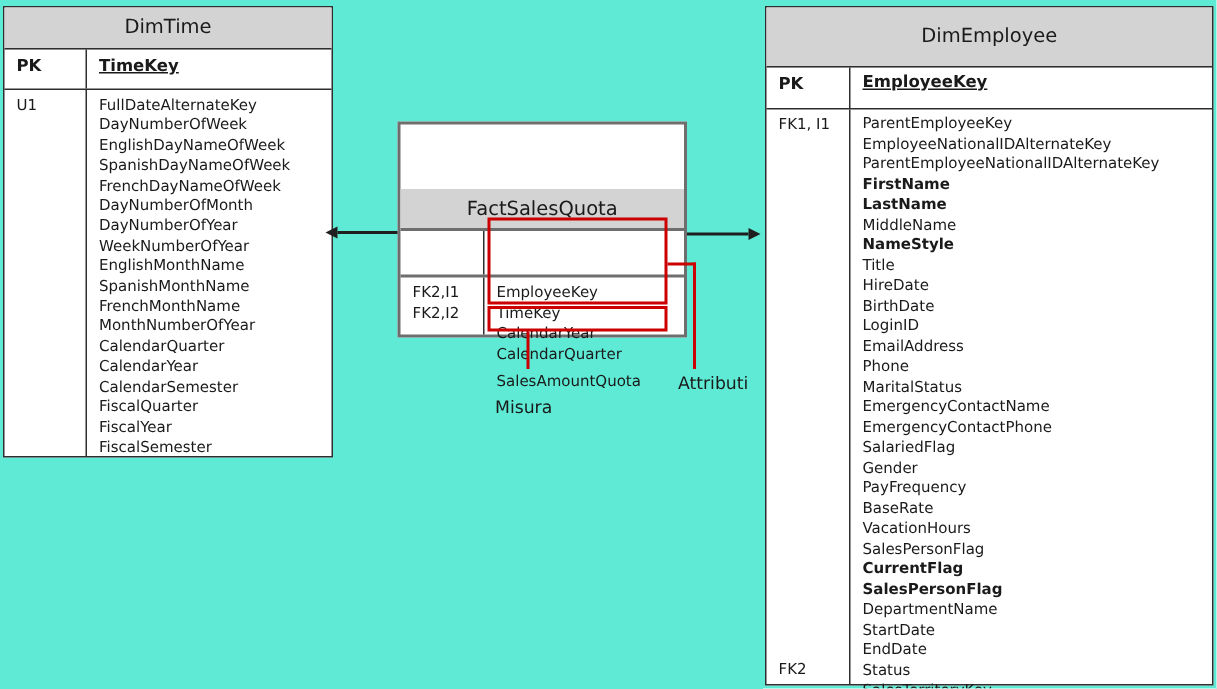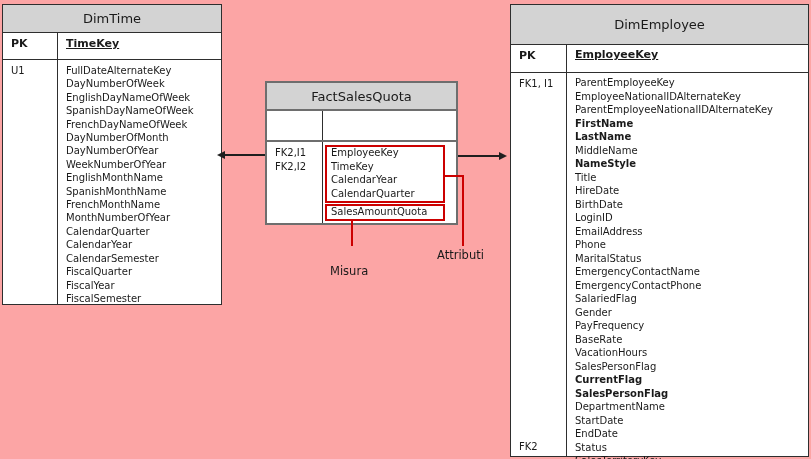--- a/index.html
+++ b/index.html
@@ -1,17 +1,17 @@
 <!DOCTYPE html>
 <html><head>
 <meta charset="utf-8">
 <style>
   html,body { margin:0; padding:0; background:#fff; }
   .canvas {
-    position:relative; width:811px; height:459px; background:#fca5a5;
+    position:relative; width:811px; height:459px; background:#5eead4;
     font-family:"DejaVu Sans","Liberation Sans",sans-serif; color:#1a1a1a;
     overflow:hidden;
   }
   
   .er-table {
     position:absolute; background:#fff; border:1px solid #2e2e2e;
     box-sizing:border-box; display:flex; flex-direction:column;
   }
   .er-title {
     background:#d3d3d3; border-bottom:1px solid #2e2e2e;
@@ -41,37 +41,37 @@
   .dim-employee .pk-row { height:28px; }
   .dim-employee .key-col { width:56px; flex:0 0 56px; }
   .dim-employee .body-row .key-col {
     display:flex; flex-direction:column; justify-content:space-between; padding-bottom:3px;
   }
   .dim-employee .attr-line { line-height:13.5px; }
   .dim-employee .attr-col { padding-top:3px; }
 
   
   .fact { left:265px; top:81px; width:193px; height:144px; border:2px solid #6e6e6e; }
-  .fact .er-title { height:28px; border-bottom:2px solid #6e6e6e; }
+  .fact .er-title { height:28px; border-bottom:2px solid #6e6e6e;margin-top:43px; }
   .fact .pk-row { height:31px; border-bottom:2px solid #6e6e6e; }
   .fact .key-col { width:56px; flex:0 0 56px; border-right:1px solid #2e2e2e; }
   .fact .attr-line { line-height:13.5px; }
   .fact .measure { margin-top:5px; }
 
   
   .red-box { position:absolute; border:2px solid #cc0000; box-sizing:border-box; background:transparent; }
   .box-attributes { left:325px; top:145px; width:120px; height:58px; }
   .box-measure    { left:325px; top:204px; width:120px; height:17px; }
   .red-line { position:absolute; background:#cc0000; }
   .misura-line    { left:351px; top:221px; width:2px; height:25px; }
   .attributi-hline{ left:445px; top:175px; width:19px; height:2px; }
   .attributi-vline{ left:462px; top:175px; width:2px; height:71px; }
   .ann-label { position:absolute; font-size:11.5px; color:#1a1a1a; white-space:nowrap; }
   .misura-label    { left:330px; top:264px; }
-  .attributi-label { left:437px; top:248px; }
+  .attributi-label { left:452px; top:248px; }
 
   
   .rel-line { position:absolute; height:2px; background:#1f1f1f; }
   .line-left  { left:225px; top:154px; width:40px; }
   .line-right { left:458px; top:155px; width:41px; }
   .arrowhead { position:absolute; width:0; height:0; }
   .head-left {
     left:217px; top:151px;
     border-top:4px solid transparent; border-bottom:4px solid transparent;
     border-right:8px solid #1f1f1f;

